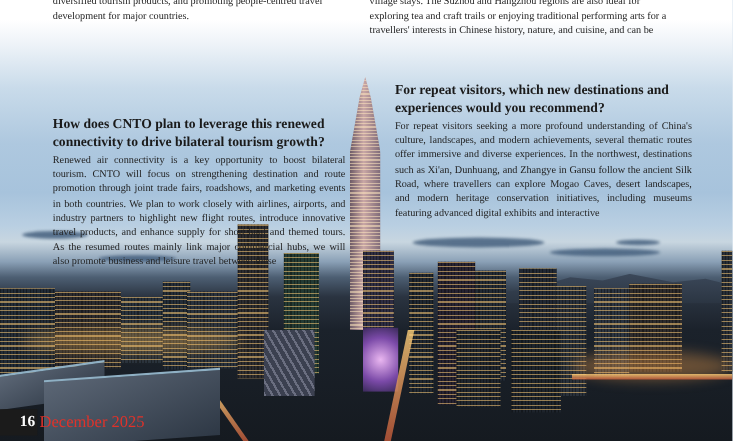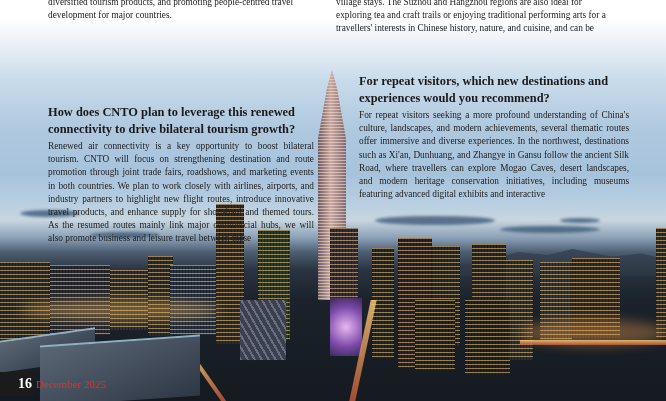--- a/index.html
+++ b/index.html
@@ -35,21 +35,21 @@
   .col { position: absolute; color: #222; font-size: 9.3px; line-height: 13.2px; text-align: justify; }
   .col p { text-align: justify; text-align-last: left; }
   .col-left { left: 48px; width: 266px; }
   .col-right { left: 359px; width: 270px; }
   .h2 { font-weight: 700; font-size: 12.4px; line-height: 17px; color: #1a1a1a; text-align: left; }
   .cut { overflow: hidden; }
 
   .footer { position: absolute; left: 0; top: 372px; height: 24px; width: 260px; display: flex; align-items: center; }
   .page-num { background: #1b1b1b; color: #fff; font-weight: 700; font-size: 14px; width: 34px; height: 24px; display: flex; align-items: center; justify-content: flex-end; padding-right: 2px; }
   .site { font-size: 10.5px; color: rgba(230,235,240,.75); margin-left: 4px; letter-spacing: .2px; }
-  .issue { font-size: 11px; color: #e0322a; margin-left: 2px; }
+  .issue { font-size: 15px; color: #e0322a; margin-left: 2px; }
 </style>
 </head>
 <body>
 
 <div class="page">
 
   <div class="skyline">
     <div class="cloud" style="left:20px;top:210px;width:60px;height:7px;"></div>
     <div class="cloud" style="left:90px;top:232px;width:70px;height:6px;"></div>
     <div class="cloud" style="left:375px;top:216px;width:120px;height:9px;"></div>

